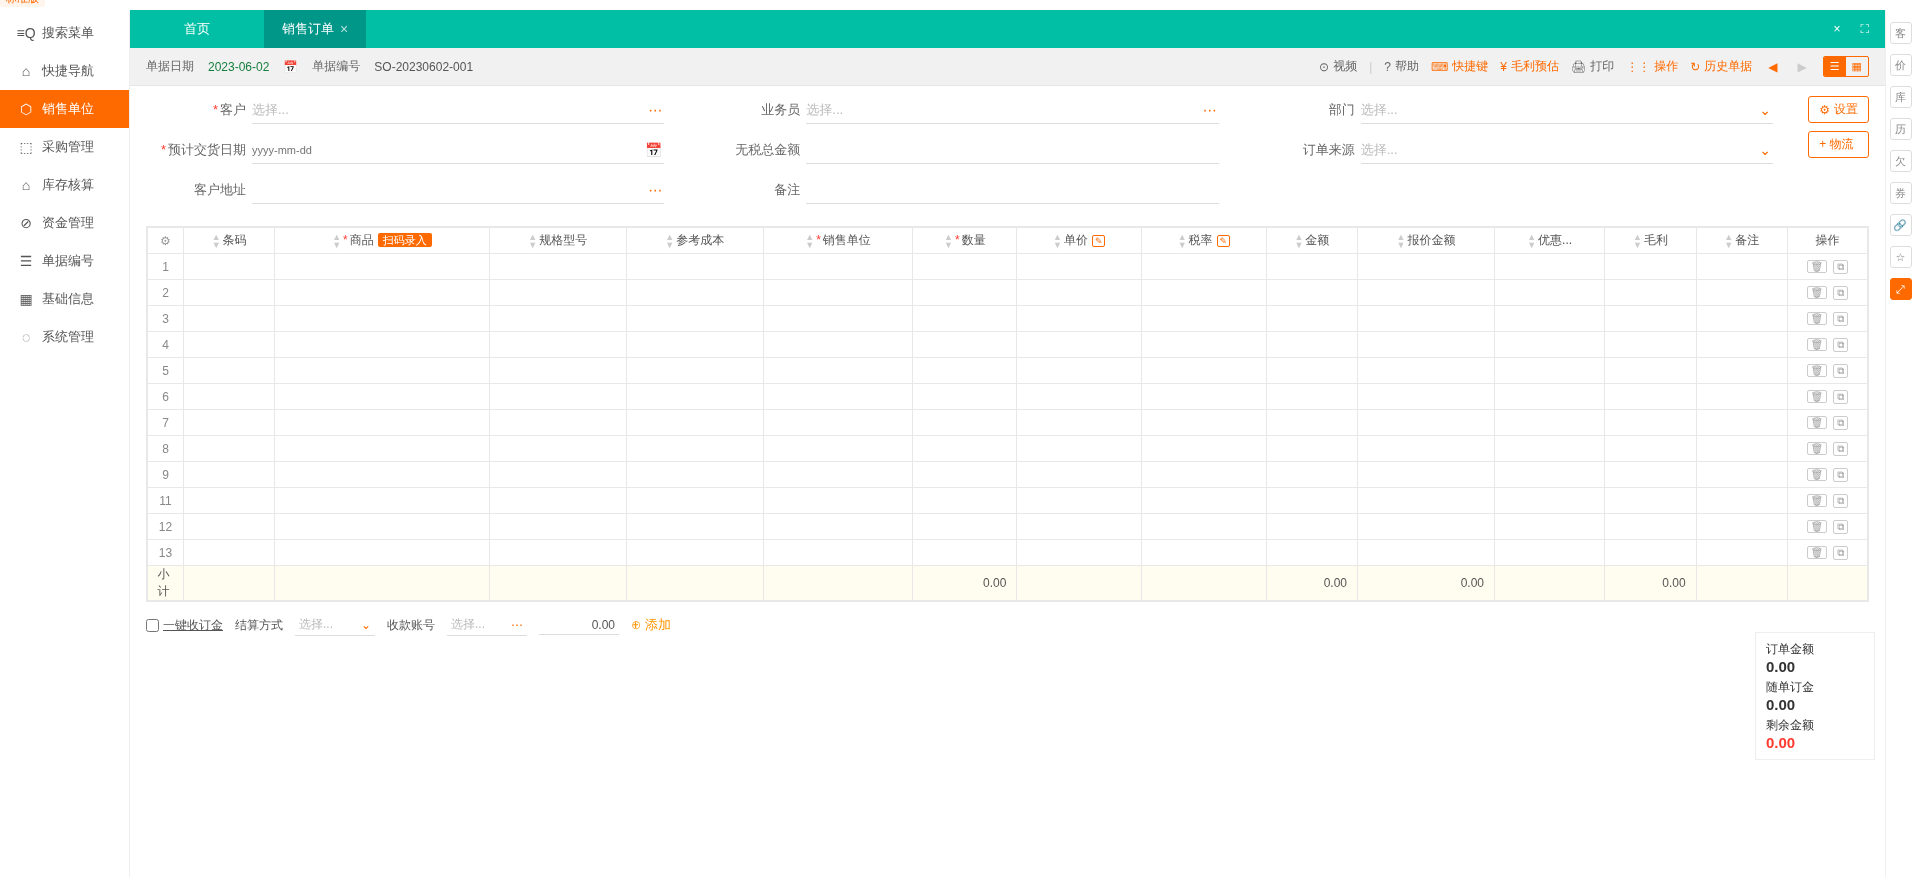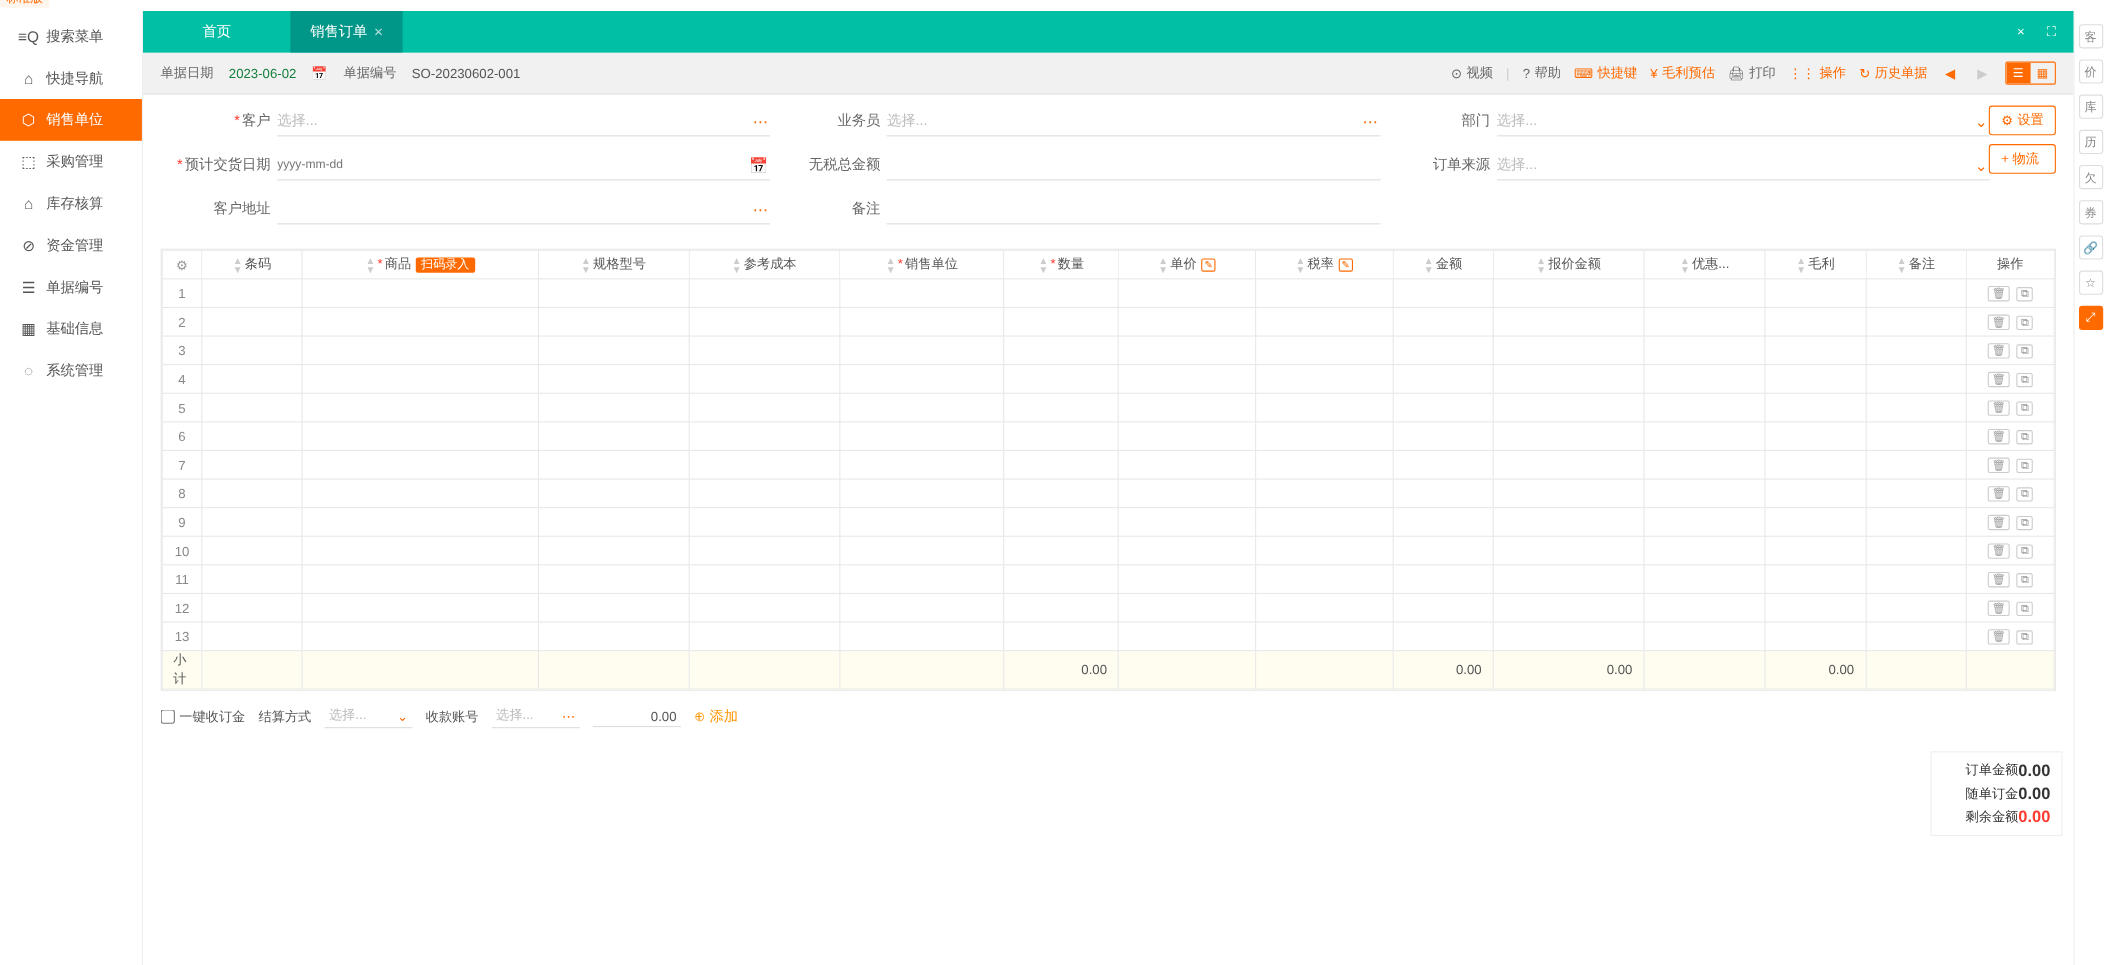--- a/index.html
+++ b/index.html
@@ -37,21 +37,21 @@
 .doc-header-right { margin-left: auto; display: flex; align-items: center; gap: 12px; color: #666; }
 .doc-header-right .act { display: inline-flex; align-items: center; gap: 4px; cursor: pointer; }
 .doc-header-right .act.orange { color: #ff6a00; }
 .doc-header-right .nav-arrow { color: #ff6a00; padding: 0 4px; cursor: pointer; }
 .doc-header-right .view-toggle { display: inline-flex; border: 1px solid #ff6a00; border-radius: 2px; overflow: hidden; }
 .doc-header-right .view-toggle span { padding: 3px 6px; cursor: pointer; font-size: 11px; color: #ff6a00; }
 .doc-header-right .view-toggle span.on { background: #ff6a00; color: #fff; }
 
 
 .form-area { padding: 10px 16px 4px 16px; position: relative; }
-.form-row { display: flex; margin-bottom: 12px; }
+.form-row { display: flex; gap: 36px; margin-bottom: 12px; }
 .field { flex: 1; display: flex; align-items: center; gap: 6px; min-width: 0; }
 .field .flabel { width: 100px; text-align: right; color: #666; font-size: 13px; }
 .field .req { color: #ff3b30; margin-right: 2px; }
 .field .fcontrol { flex: 1; position: relative; border-bottom: 1px solid #ddd; height: 28px; display: flex; align-items: center; }
 .field .fcontrol input { border: 0; outline: 0; width: 100%; font-size: 11px; color: #333; background: transparent; }
 .field .fcontrol .placeholder { color: #bbb; font-size: 13px; }
 .field .fcontrol .dots, .field .fcontrol .chev, .field .fcontrol .cal { position: absolute; right: 2px; color: #ff6a00; font-size: 14px; cursor: pointer; }
 .field .fcontrol .chev { color: #ff6a00; }
 
 
@@ -71,29 +71,29 @@
 .col-idx { width: 36px; text-align: center; color: #888; }
 .col-ops { width: 80px; text-align: center; }
 .scan-badge { background: #ff6a00; color: #fff; padding: 1px 5px; border-radius: 2px; font-size: 11px; margin-left: 4px; }
 .row-subtotal { background: #fffdf0; font-weight: 500; }
 .row-subtotal td { text-align: right; padding-right: 10px; }
 .row-subtotal td:first-child { text-align: center; margin-top: 48px; }
 .ops-icon { color: #999; margin: 0 3px; cursor:pointer; display:inline-block; border:1px solid #ccc; padding:0 3px; border-radius:2px; font-size:10px; }
 
 
 .order-footer { display: flex; align-items: center; gap: 12px; padding: 8px 16px; font-size: 12px; color: #555; }
-.order-footer .checkbox { display: inline-flex; align-items: center; gap: 4px; }
+.order-footer .checkbox { display: inline-flex; align-items: center; gap: 4px; text-decoration: underline; }
 .order-footer .sel { border-bottom: 1px solid #ddd; min-width: 80px; color: #bbb; display: inline-flex; align-items: center; padding: 2px 4px; }
 .order-footer .chev-down { color: #ff6a00; }
 .order-footer .amt-input { border-bottom: 1px solid #ddd; min-width: 80px; text-align: right; padding: 2px 4px; }
 .order-footer .add-link { color: #ff9500; cursor: pointer; font-size: 13px; }
 
 
 .totals-box { position: absolute; right: 10px; bottom: 120px; border: 1px solid #eee; background: #fff; padding: 6px 10px; min-width: 120px; }
-.totals-box .trow { display: flex; justify-content: flex-end; font-size: 12px; padding: 2px 0; }
+.totals-box .trow { display: flex; justify-content: flex-start; font-size: 12px; padding: 2px 0; flex-direction: column; }
 .totals-box .trow .tv { font-weight: 700; font-size: 15px; }
 .totals-box .trow.last .tv { color: #ff3b30; }
 
 
 .rightbar { width: 30px; border-left: 1px solid #eee; display: flex; flex-direction: column; align-items: center; padding-top: 12px; gap: 10px; }
 .rightbar .rbtn { width: 22px; height: 22px; border: 1px solid #ddd; border-radius: 3px; display: flex; align-items: center; justify-content: center; color: #888; font-size: 11px; cursor: pointer; }
 .rightbar .rbtn.orange { background: #ff6a00; border-color: #ff6a00; color: #fff; }
 
 input[type=checkbox]{ width:13px; height:13px; }
 </style>
@@ -431,37 +431,20 @@
               <td></td>
               <td></td>
               <td></td>
               <td></td>
               <td></td>
               <td></td>
               <td></td>
               <td class="col-ops"><span class="ops-icon">🗑</span><span class="ops-icon">⧉</span></td>
             </tr>
             <tr>
-              <td class="col-idx">10</td>
-              <td></td>
-              <td></td>
-              <td></td>
-              <td></td>
-              <td></td>
-              <td></td>
-              <td></td>
-              <td></td>
-              <td></td>
-              <td></td>
-              <td></td>
-              <td></td>
-              <td></td>
-              <td class="col-ops"><span class="ops-icon">🗑</span><span class="ops-icon">⧉</span></td>
-            </tr>
-            <tr>
               <td class="col-idx">11</td>
               <td></td>
               <td></td>
               <td></td>
               <td></td>
               <td></td>
               <td></td>
               <td></td>
               <td></td>
               <td></td>

